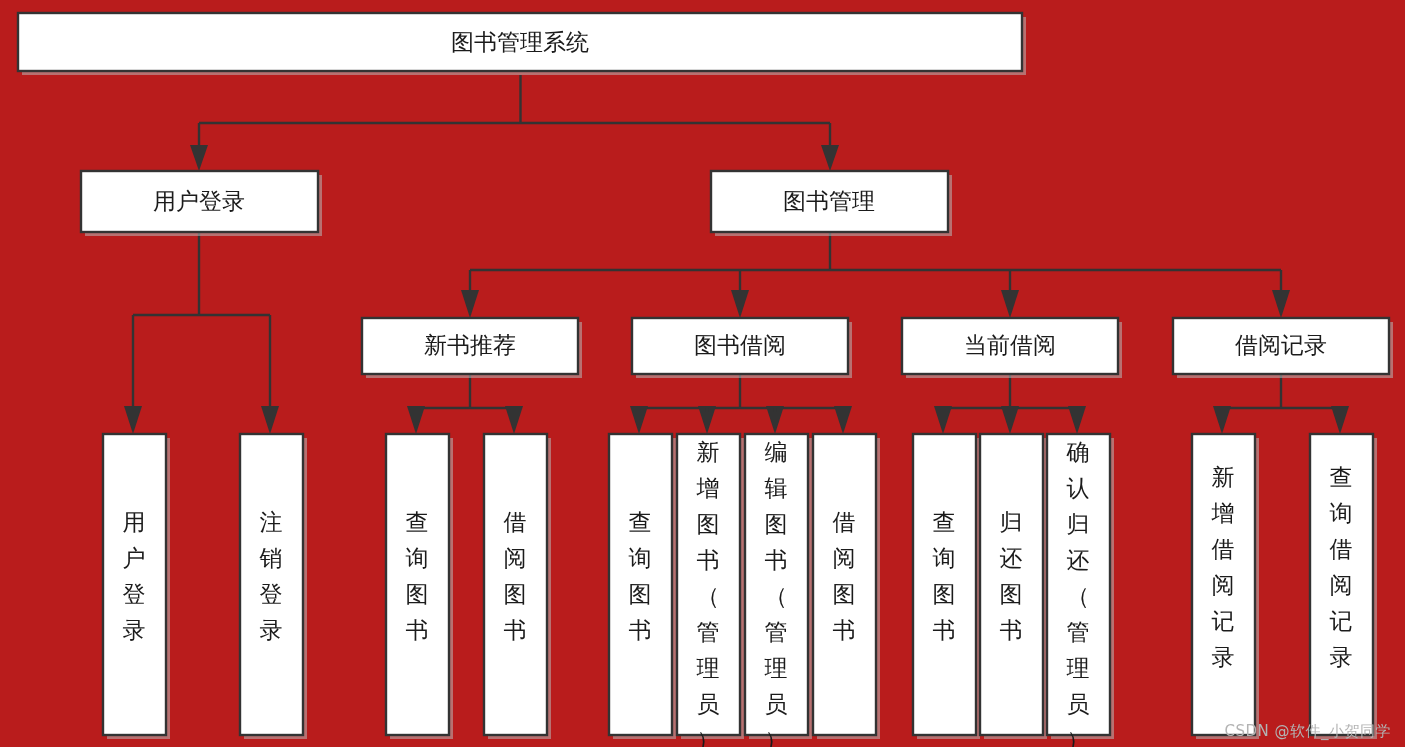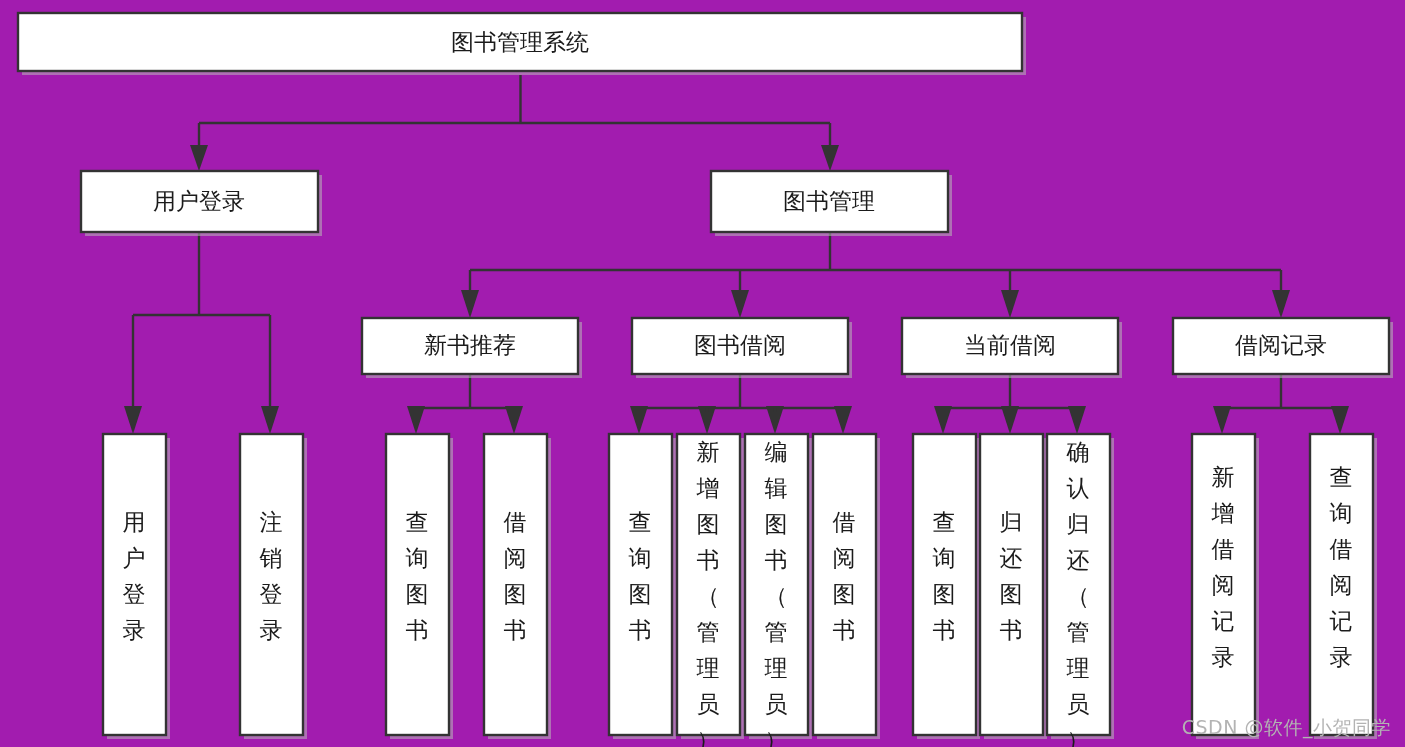--- a/index.html
+++ b/index.html
@@ -11,21 +11,21 @@
   body {
     width: 1405px;
     height: 747px;
     font-family: "DejaVu Sans", "Liberation Sans", sans-serif;
     overflow: hidden;
   }
   #diagram-root {
     position: relative;
     width: 1405px;
     height: 747px;
-    background: #a21caf;
+    background: #b91c1c;
   }
   svg#tree-svg {
     position: absolute;
     left: 0;
     top: 0;
     width: 1405px;
     height: 747px;
     display: block;
   }
   .node-rect {
@@ -58,21 +58,21 @@
     fill: #1b1b1b;
     font-family: "DejaVu Sans", "Liberation Sans", sans-serif;
     font-size: 23px;
     text-anchor: middle;
   }
   .watermark {
     position: absolute;
     right: 14px;
     bottom: 6px;
     font-family: "DejaVu Sans", "Liberation Sans", sans-serif;
-    font-size: 19px;
+    font-size: 15px;
     color: #b3b3b3;
     letter-spacing: 0.5px;
     white-space: nowrap;
     pointer-events: none;
   }
 </style>
 </head>
 <body>
 
 <div id="diagram-root">

